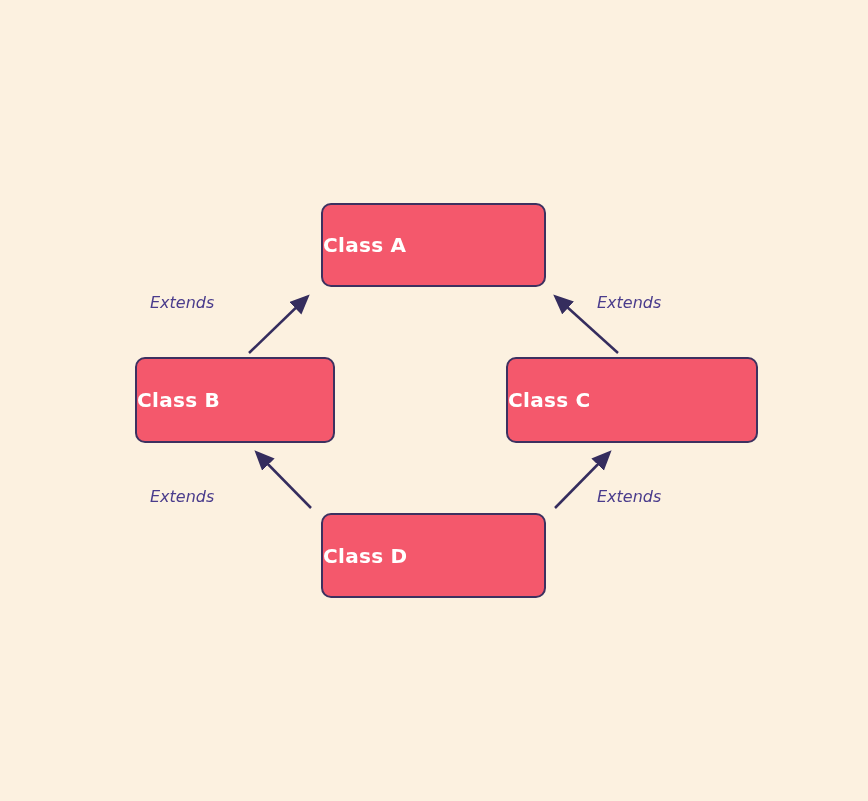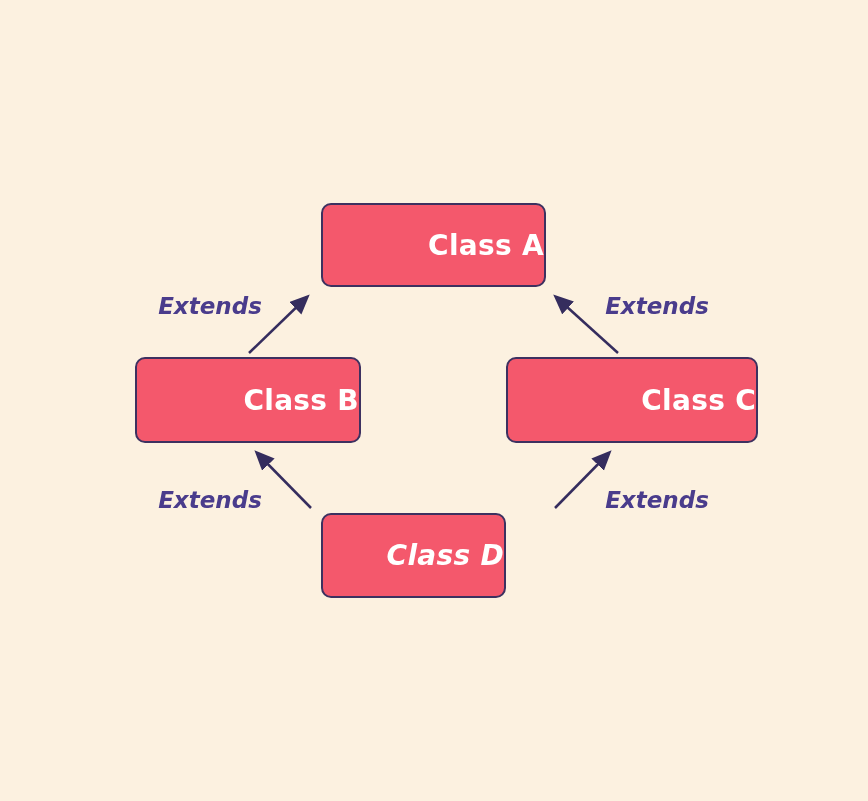--- a/index.html
+++ b/index.html
@@ -22,39 +22,38 @@
     background: var(--background);
     overflow: hidden;
   }
   .node {
     position: absolute;
     background: var(--node-fill);
     border: 2px solid var(--node-border);
     border-radius: 10px;
     display: flex;
     align-items: center;
-    justify-content: flex-end;
+    justify-content: flex-start;
     color: var(--node-text);
-    font-size: 28px;
+    font-size: 20px;
     font-weight: 700;
     letter-spacing: 0.3px;
-    padding-left: 24px;
   }
   .node-a { left: 321px; top: 203px; width: 225px; height: 84px; }
-  .node-b { left: 135px; top: 357px; width: 226px; height: 86px; }
+  .node-b { left: 135px; top: 357px; width: 200px; height: 86px; }
   .node-c { left: 506px; top: 357px; width: 252px; height: 86px; }
-  .node-d { left: 321px; top: 513px; width: 185px; height: 85px; font-style: italic; }
+  .node-d { left: 321px; top: 513px; width: 225px; height: 85px; }
   .edge-label {
     position: absolute;
     color: var(--label-color);
-    font-size: 23px;
-    font-weight: 700;
+    font-size: 16px;
+    font-weight: 400;
     font-style: italic;
     width: 120px;
-    text-align: center;
+    text-align: left;
     transform: translateX(-50%);
   }
   .label-ba { left: 210px; top: 293px; }
   .label-ca { left: 657px; top: 293px; }
   .label-db { left: 210px; top: 487px; }
   .label-dc { left: 657px; top: 487px; }
   svg.edges {
     position: absolute;
     left: 0; top: 0;
     width: 868px; height: 801px;

